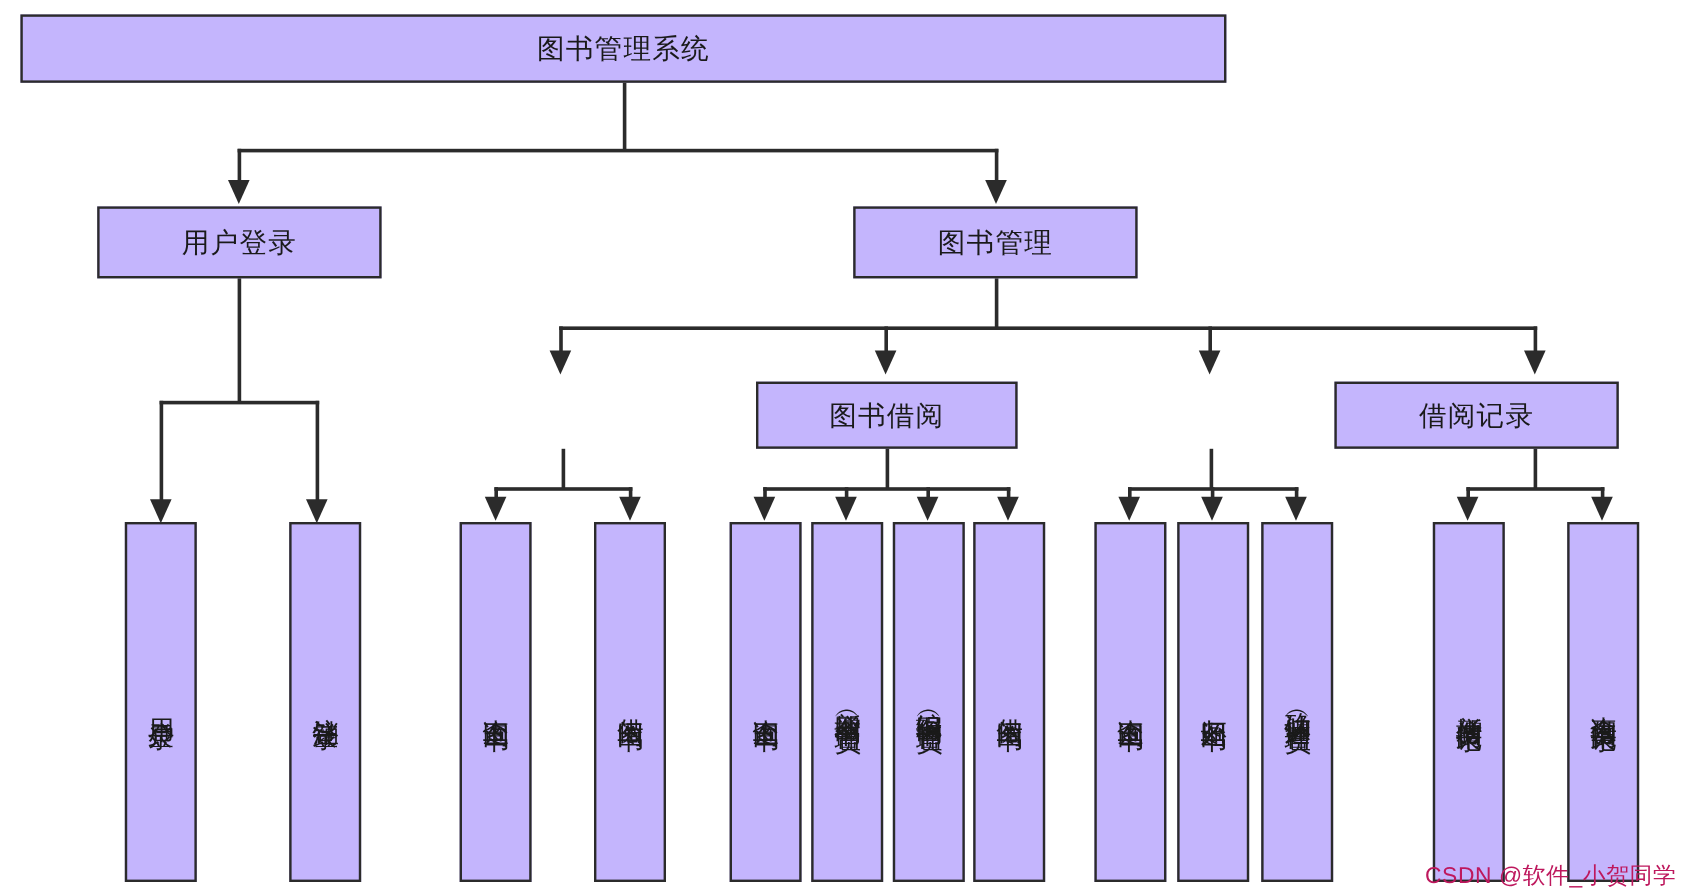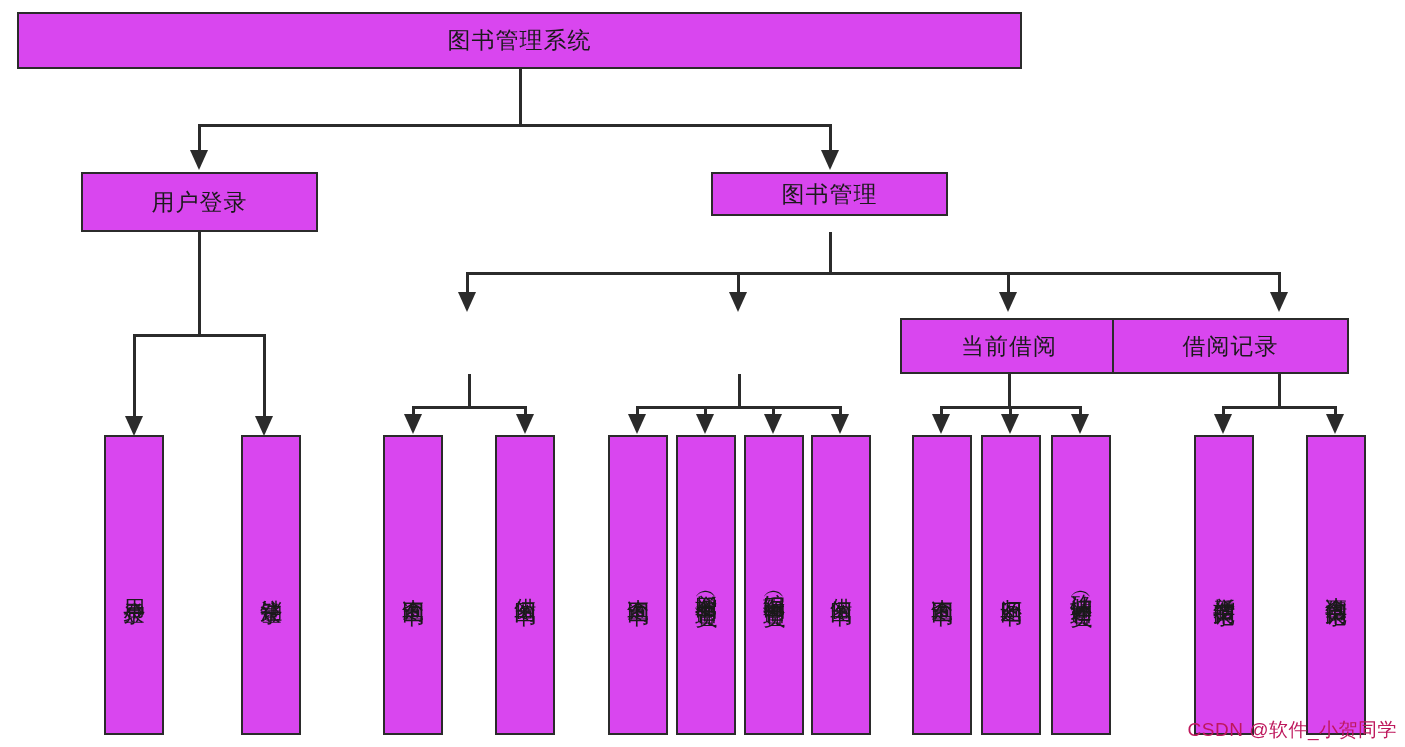--- a/index.html
+++ b/index.html
@@ -14,21 +14,21 @@
     position: relative;
     width: 1405px;
     height: 747px;
     background: #ffffff;
     overflow: hidden;
   }
   .node {
     position: absolute;
     box-sizing: border-box;
     border: 2px solid #2b2b2b;
-    background: #d946ef;
+    background: #c4b5fd;
     display: flex;
     align-items: center;
     justify-content: center;
     color: #1a1a1a;
   }
   .node.horiz {
     font-size: 23px;
     letter-spacing: 1px;
   }
   .node.vert {
@@ -84,21 +84,21 @@
 
   <div class="edge h" style="left:198px; top:124px; width:634px; height:3px;"></div>
   <div class="edge v" style="left:198px; top:124px; width:3px; height:28px;"></div>
   <div class="edge v" style="left:829px; top:124px; width:3px; height:28px;"></div>
   <div class="arrow" style="left:190px; top:150px;"></div>
   <div class="arrow" style="left:821px; top:150px;"></div>
 
   <div class="node horiz" style="left:81px; top:172px; width:237px; height:60px;">
     <span>用户登录</span>
   </div>
-  <div class="node horiz" style="left:711px; top:172px; width:237px; height:44px;">
+  <div class="node horiz" style="left:711px; top:172px; width:237px; height:60px;">
     <span>图书管理</span>
   </div>
 
   <div class="edge v" style="left:198px; top:232px; width:3px; height:104px;"></div>
   <div class="edge h" style="left:133px; top:334px; width:133px; height:3px;"></div>
   <div class="edge v" style="left:133px; top:334px; width:3px; height:84px;"></div>
   <div class="edge v" style="left:263px; top:334px; width:3px; height:84px;"></div>
   <div class="arrow" style="left:125px; top:416px;"></div>
   <div class="arrow" style="left:255px; top:416px;"></div>
 
@@ -106,22 +106,22 @@
   <div class="edge h" style="left:466px; top:272px; width:815px; height:3px;"></div>
   <div class="edge v" style="left:466px; top:272px; width:3px; height:22px;"></div>
   <div class="edge v" style="left:737px; top:272px; width:3px; height:22px;"></div>
   <div class="edge v" style="left:1007px; top:272px; width:3px; height:22px;"></div>
   <div class="edge v" style="left:1278px; top:272px; width:3px; height:22px;"></div>
   <div class="arrow" style="left:458px; top:292px;"></div>
   <div class="arrow" style="left:729px; top:292px;"></div>
   <div class="arrow" style="left:999px; top:292px;"></div>
   <div class="arrow" style="left:1270px; top:292px;"></div>
 
-  <div class="node horiz" style="left:900px; top:318px; width:218px; height:56px;">
-    <span>当前借阅</span>
+  <div class="node horiz" style="left:630px; top:318px; width:218px; height:56px;">
+    <span>图书借阅</span>
   </div>
   <div class="node horiz" style="left:1112px; top:318px; width:237px; height:56px;">
     <span>借阅记录</span>
   </div>
 
   <div class="edge v" style="left:468px; top:374px; width:3px; height:34px;"></div>
   <div class="edge h" style="left:412px; top:406px; width:115px; height:3px;"></div>
   <div class="edge v" style="left:412px; top:406px; width:3px; height:12px;"></div>
   <div class="edge v" style="left:524px; top:406px; width:3px; height:12px;"></div>
   <div class="arrow" style="left:404px; top:414px;"></div>

